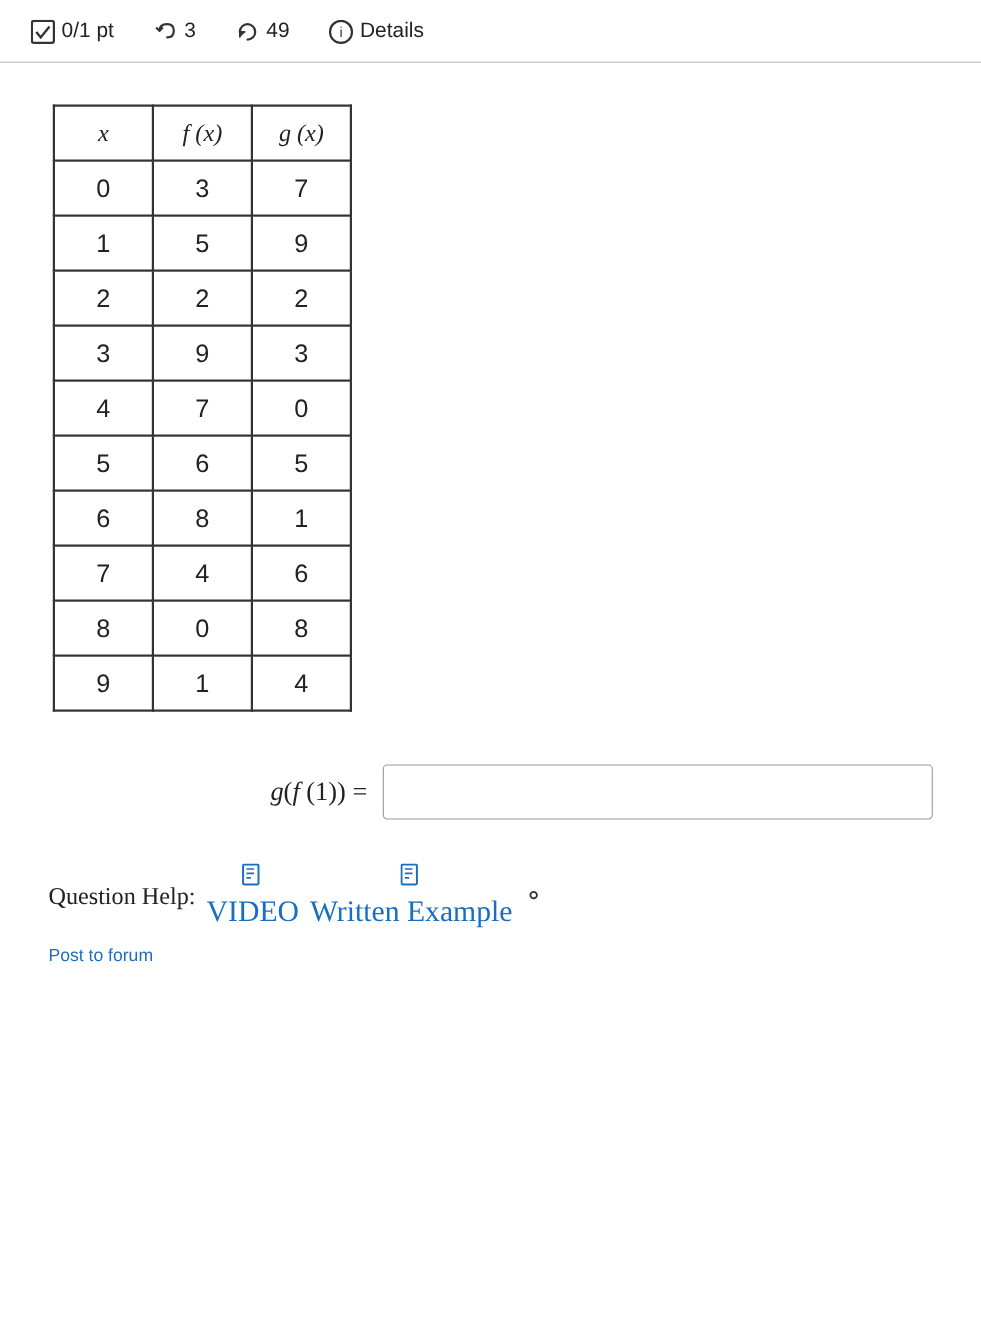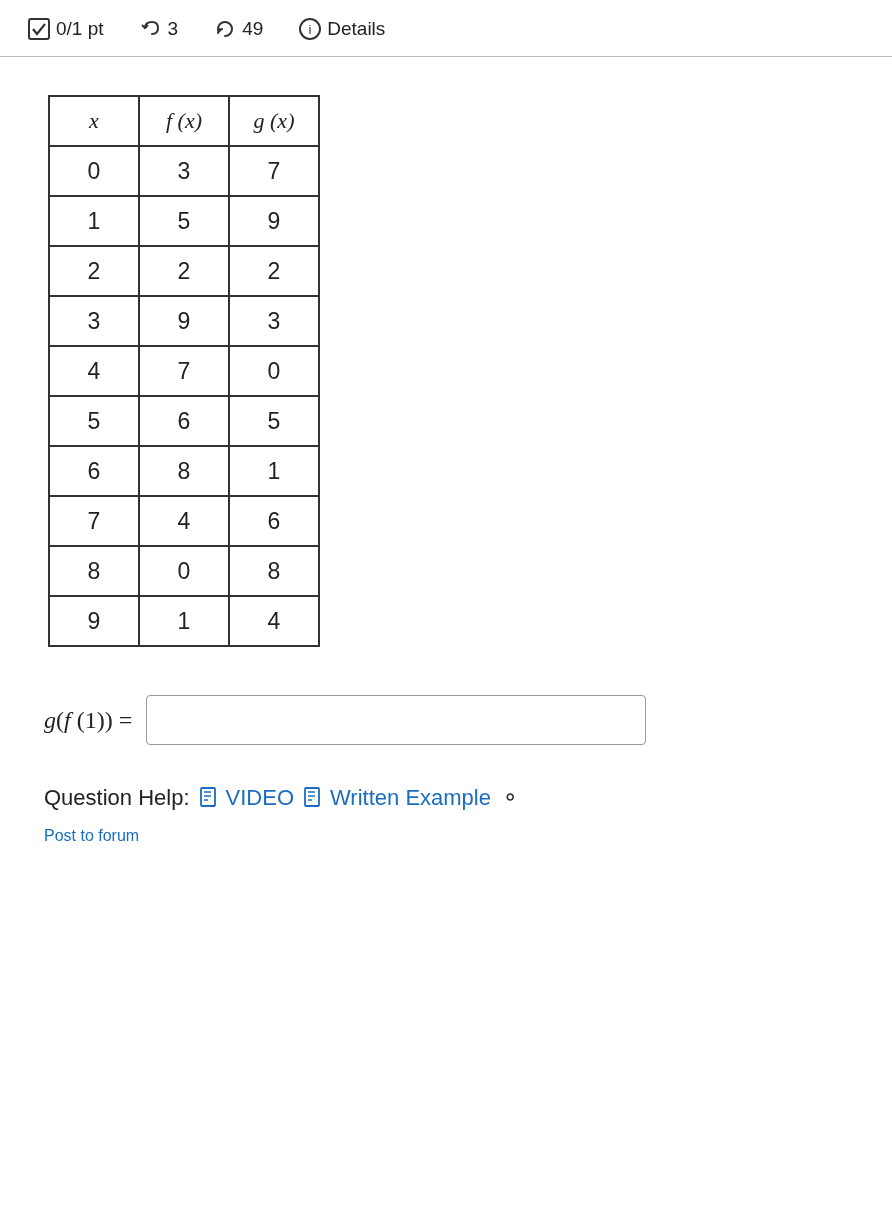--- a/index.html
+++ b/index.html
@@ -61,52 +61,54 @@
       font-family: Georgia, serif;
       background: #fff;
       font-size: 22px;
     }
     .answer-row {
       display: flex;
       align-items: center;
       gap: 10px;
       margin-bottom: 40px;
       margin-top: 10px;
+      justify-content: flex-end;
     }
     .answer-label {
       font-family: Georgia, serif;
       font-size: 24px;
       white-space: nowrap;
       margin-right: 4px;
     }
     .answer-input {
       border: 1.5px solid #999;
       border-radius: 4px;
       height: 50px;
       width: 500px;
       font-size: 20px;
       padding: 0 10px;
       outline: none;
     }
     .help-row {
       display: flex;
       align-items: center;
       gap: 10px;
-      font-family: Liberation Sans, sans-serif;
+      font-family: Liberation Serif, serif;
       font-size: 22px;
       margin-bottom: 10px;
       text-align: center;
     }
     .help-link {
       color: #1a6dc0;
       text-decoration: none;
       display: flex;
       align-items: center;
       gap: 6px;
-      font-size: 22px;
+      font-size: 27px;
+      flex-direction: column;
     }
     .post-forum {
       color: #1a6dc0;
       font-family: Arial, sans-serif;
       font-size: 16px;
       text-decoration: none;
     }
   </style>
 </head>
 <body>

